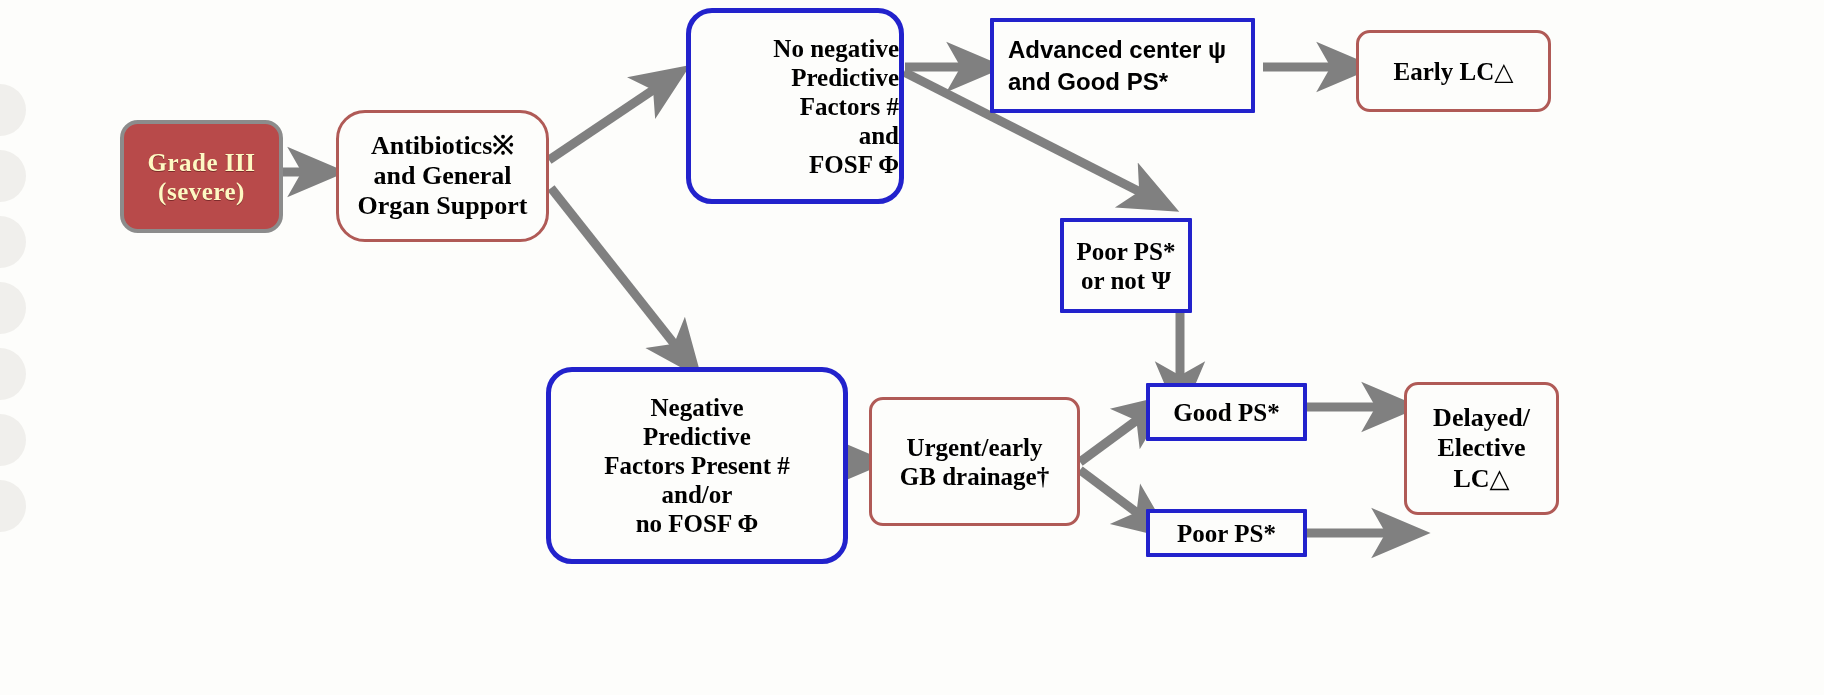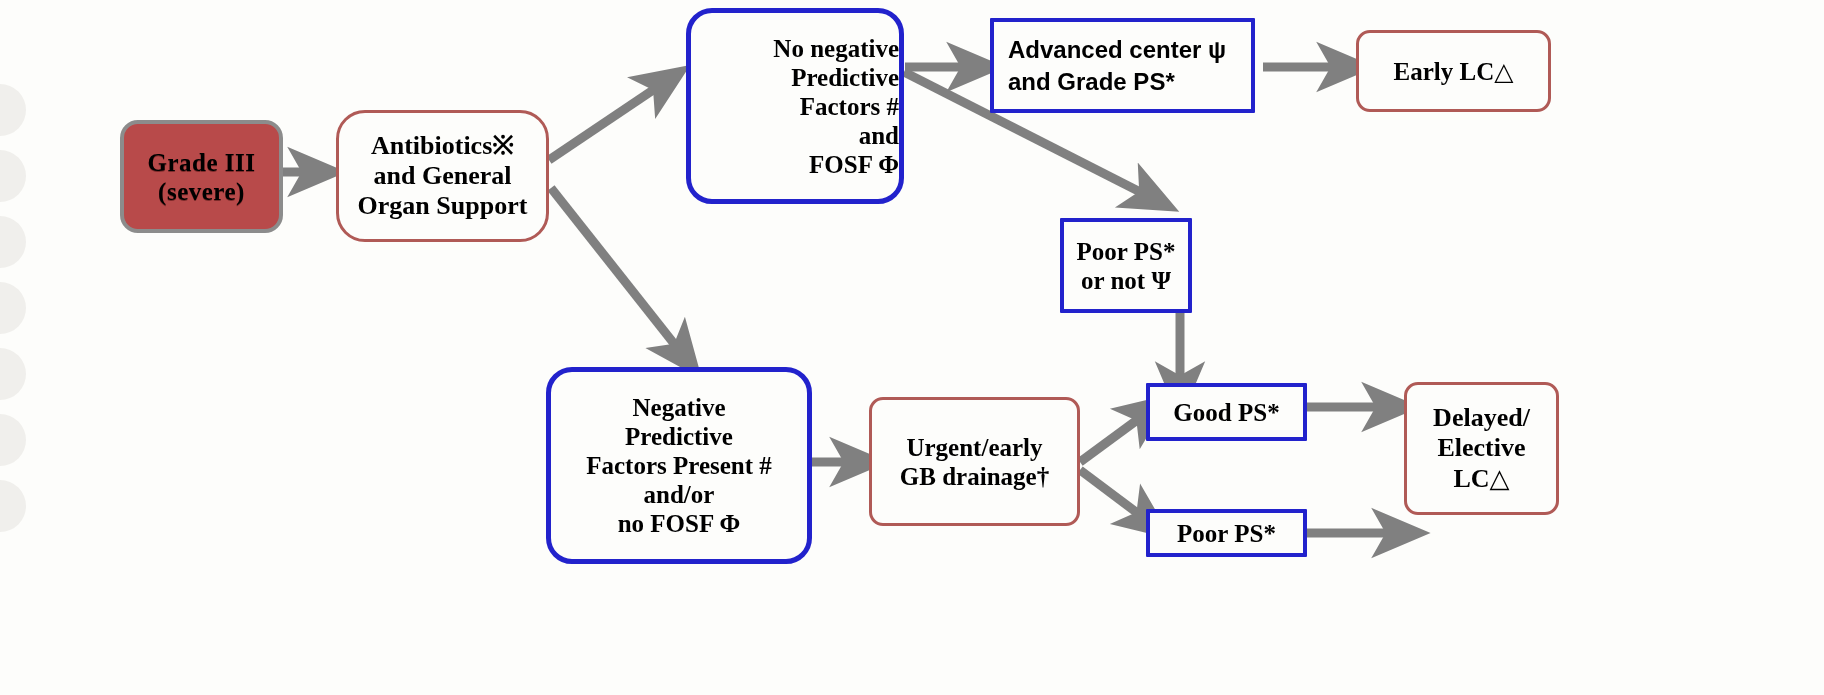--- a/index.html
+++ b/index.html
@@ -38,21 +38,21 @@
     color: #000000;
     font-weight: bold;
     background: #fdfdfb;
   }
 
   
   .n-grade {
     background: #b84a4a;
     border: 4px solid #8c8c8c;
     border-radius: 18px;
-    color: #000000;
+    color: #fef9c3;
     text-shadow: 0 1px 0 #7d2b2b;
     letter-spacing: .5px;
   }
   .n-red-round {
     border: 3px solid #b05a56;
     border-radius: 14px;
   }
   .n-red-round-dashed {
     border: 3px dashed #b05a56;
     border-radius: 10px;
@@ -142,38 +142,38 @@
       <span>Predictive</span><br>
       <span>Factors #</span><br>
       <span>and</span><br>
       <span>FOSF Φ</span>
     </span>
   </div>
 
   <div class="node n-blue-rect n-sans" style="left:990px; top:18px; width:265px; height:95px; font-size:24px;">
     <span class="txt">
       <span>Advanced center ψ</span><br>
-      <span>and Grade PS*</span>
+      <span>and Good PS*</span>
     </span>
   </div>
 
   <div class="node n-red-round" style="left:1356px; top:30px; width:195px; height:82px; font-size:25px;">
     <span class="txt">
       <span>Early LC△</span>
     </span>
   </div>
 
   <div class="node n-blue-rect" style="left:1060px; top:218px; width:132px; height:95px; font-size:25px;">
     <span class="txt">
       <span>Poor PS*</span><br>
       <span>or not Ψ</span>
     </span>
   </div>
 
-  <div class="node n-blue-round" style="left:546px; top:367px; width:266px; height:197px; font-size:25px;">
+  <div class="node n-blue-round" style="left:546px; top:367px; width:302px; height:197px; font-size:25px;">
     <span class="txt">
       <span>Negative</span><br>
       <span>Predictive</span><br>
       <span>Factors Present #</span><br>
       <span>and/or</span><br>
       <span>no FOSF Φ</span>
     </span>
   </div>
 
   <div class="node n-red-round" style="left:869px; top:397px; width:211px; height:129px; font-size:25px;">

